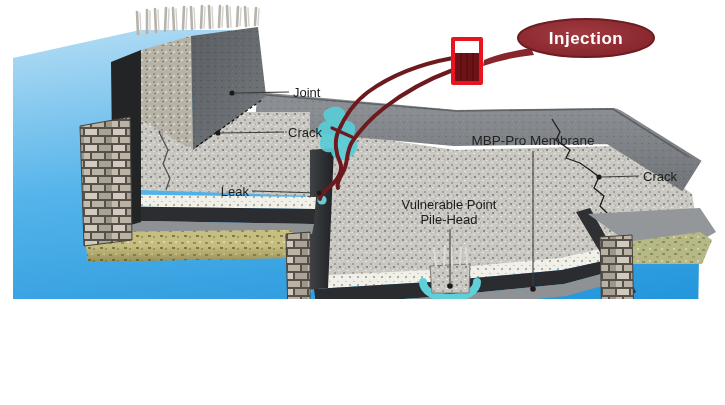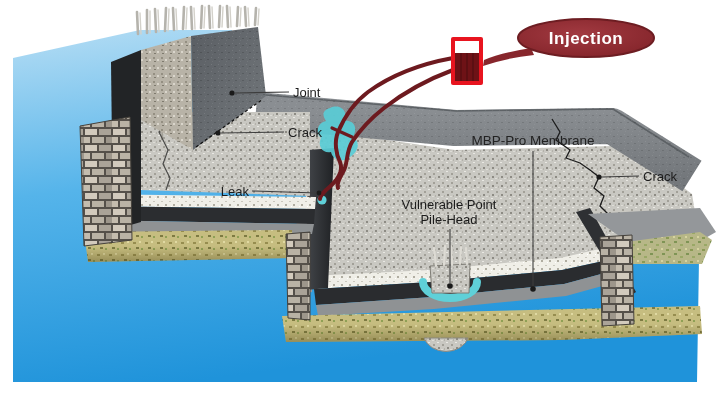--- a/index.html
+++ b/index.html
@@ -1,16 +1,16 @@
 <!DOCTYPE html>
 <html><head>
 <meta charset="utf-8">
 <style>
   html,body{margin:0;padding:0;background:#ffffff;}
-  .stage{position:relative;width:725px;height:405px;background:#ffffff;overflow:hidden;
+  .stage{position:relative;width:725px;height:299px;background:#ffffff;overflow:hidden;
          font-family:"Liberation Sans",sans-serif;}
   svg{display:block}
   .lbl{font-family:"Liberation Sans",sans-serif;font-size:13px;fill:#1c1c1c;}
   .lbl-mem{font-family:"Liberation Sans",sans-serif;font-size:13.5px;fill:#222;}
   .bubble-txt{font-family:"Liberation Sans",sans-serif;font-size:17px;font-weight:bold;
               fill:#ffffff;letter-spacing:.5px;}
   .leader{stroke:#3d3d3d;stroke-width:1.1;fill:none;}
 </style>
 </head>
 <body>

